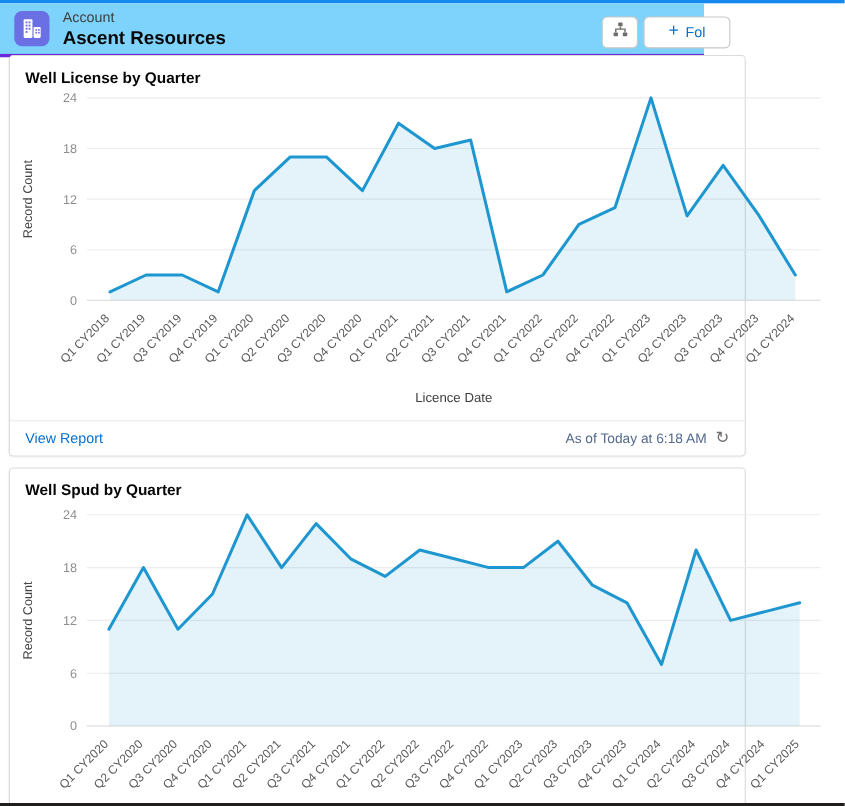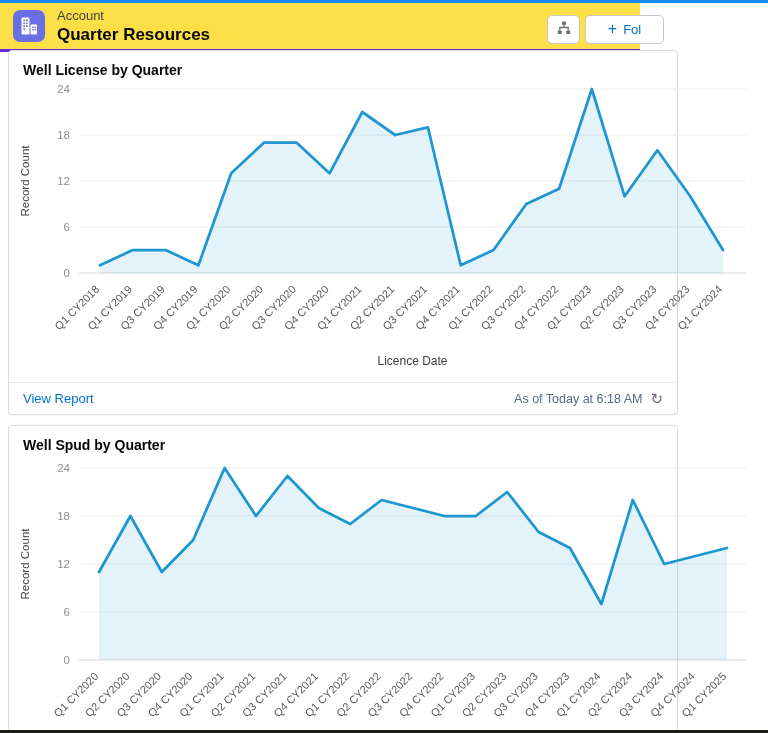--- a/index.html
+++ b/index.html
@@ -5,21 +5,21 @@
   html,body{margin:0;padding:0;}
   body{
     width:768px;height:733px;position:relative;overflow:hidden;
     background:#ffffff;
     font-family:"Liberation Sans","DejaVu Sans",sans-serif;
     -webkit-font-smoothing:antialiased;
   }
   .topbar{position:absolute;top:0;left:0;width:768px;height:3px;background:#1589ee;}
   .header{
     position:absolute;top:3px;left:0;width:640px;height:46px;
-    background:#fde047;border-bottom:3px solid #6d28d9;
+    background:#7dd3fc;border-bottom:3px solid #6d28d9;
   }
   .entity-icon{
     position:absolute;top:7px;left:13px;width:32px;height:32px;
     background:#6b6fe4;border-radius:7px;display:flex;align-items:center;justify-content:center;
   }
   .header-titles{position:absolute;top:5px;left:57px;}
   .entity-label{font-size:13px;color:#3e3e3c;line-height:16px;}
   .record-name{font-size:17px;font-weight:bold;color:#080707;line-height:21px;}
   .header-actions{position:absolute;top:12px;right:-24px;display:flex;gap:5px;}
   .btn{
@@ -73,21 +73,21 @@
         <rect x="4.3" y="12.2" width="1.7" height="1.7"></rect>
         <rect x="13.2" y="10.5" width="1.5" height="1.5"></rect>
           <rect x="15.6" y="10.5" width="1.5" height="1.5"></rect>
         <rect x="13.2" y="13" width="1.5" height="1.5"></rect>
           <rect x="15.6" y="13" width="1.5" height="1.5"></rect>
       </g>
     </svg>
   </div>
   <div class="header-titles">
     <div class="entity-label">Account</div>
-    <div class="record-name">Quarter Resources</div>
+    <div class="record-name">Ascent Resources</div>
   </div>
   <div class="header-actions">
     <div class="btn btn-icon">
       <span>
         <svg width="16" height="16" viewBox="0 0 16 16" aria-hidden="true">
           <g stroke="#706e6b" stroke-width="1.3" fill="none">
             <rect x="6" y="1.5" width="4" height="3.4" rx="0.8" fill="#706e6b" stroke="none"></rect>
             <path d="M8 5v2.5 M3.8 10.5V7.5h8.4v3"></path>
             <rect x="1.8" y="10.5" width="4" height="3.4" rx="0.8" fill="#706e6b" stroke="none"></rect>
             <rect x="10.2" y="10.5" width="4" height="3.4" rx="0.8" fill="#706e6b" stroke="none"></rect>

